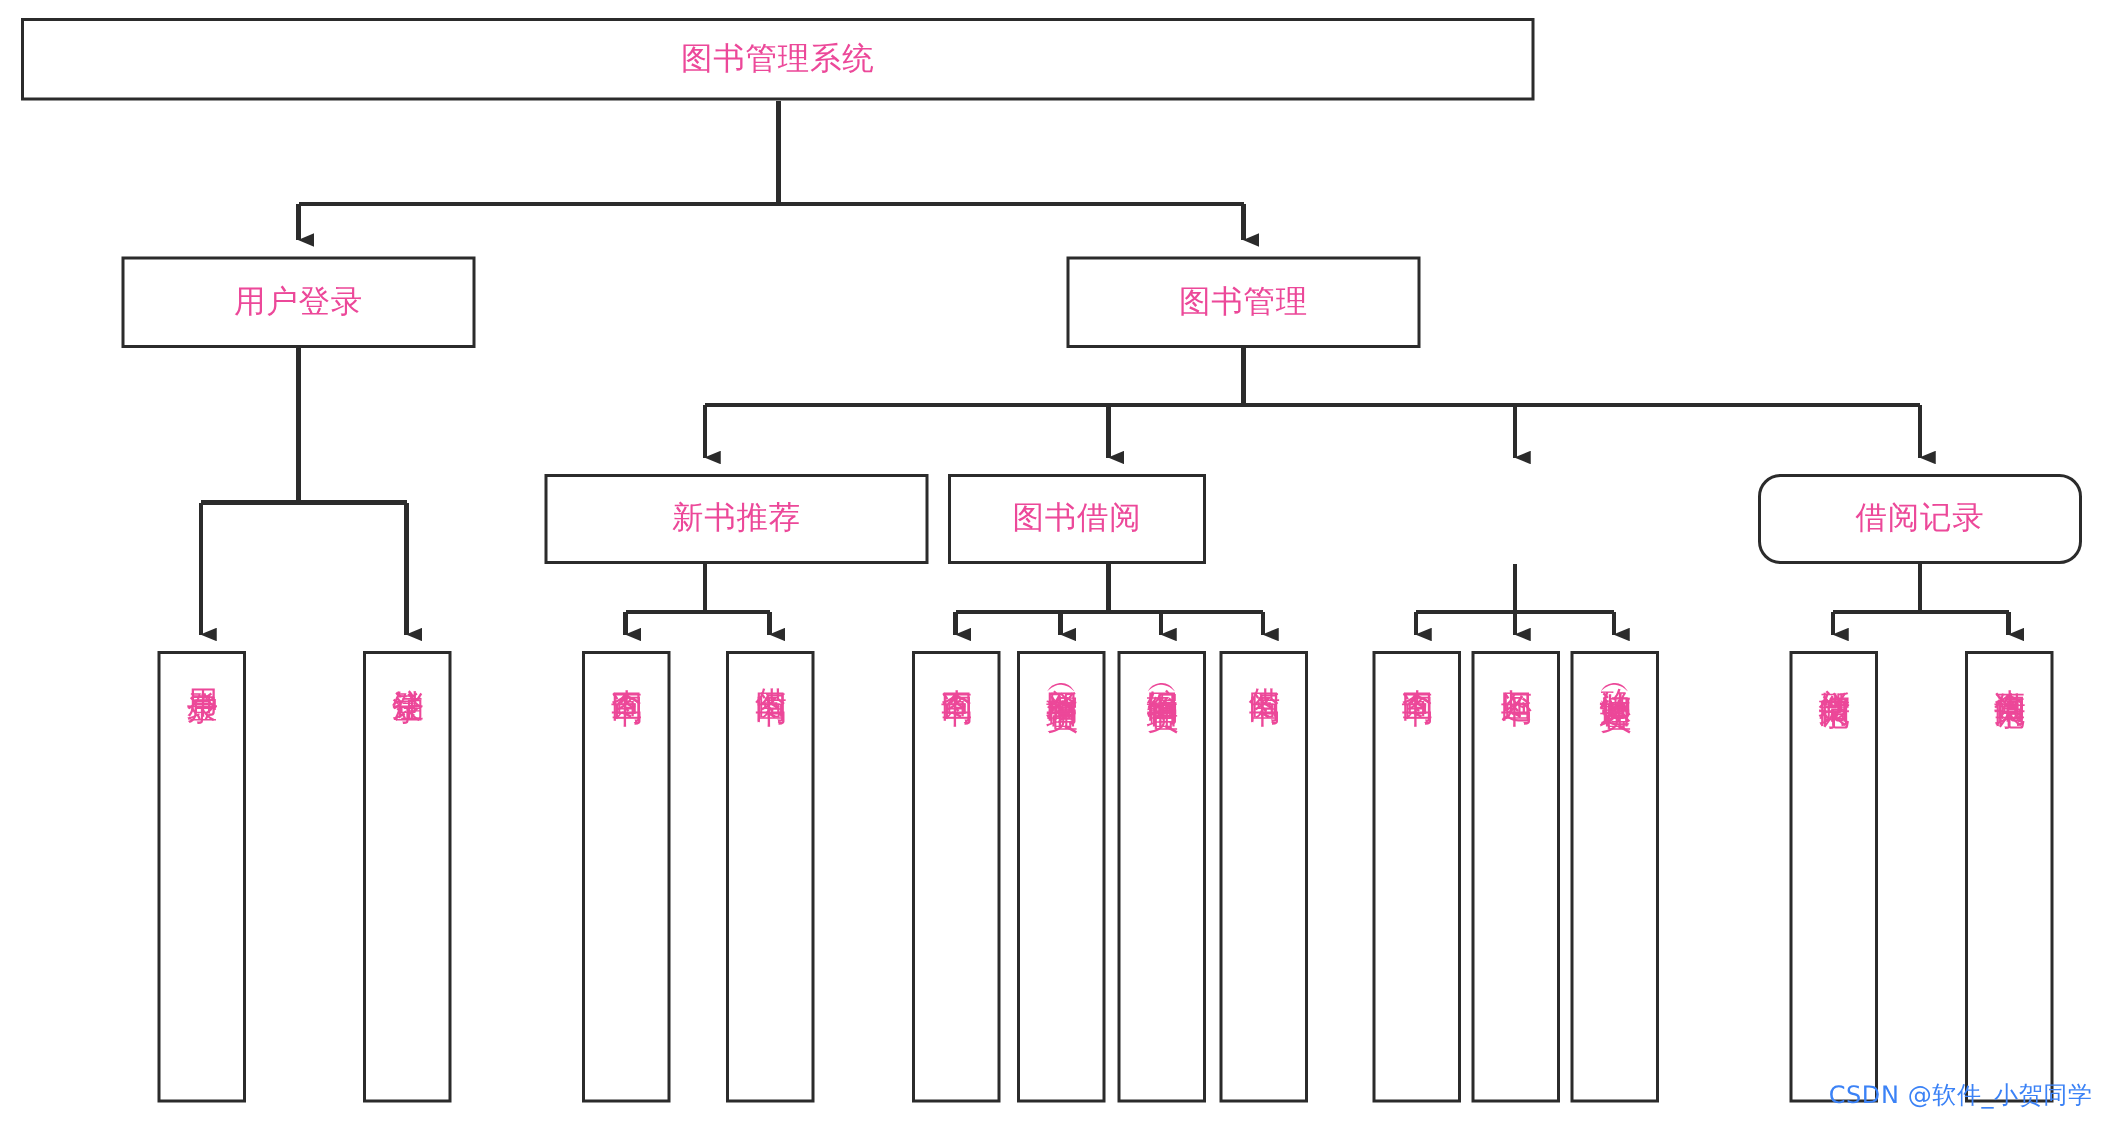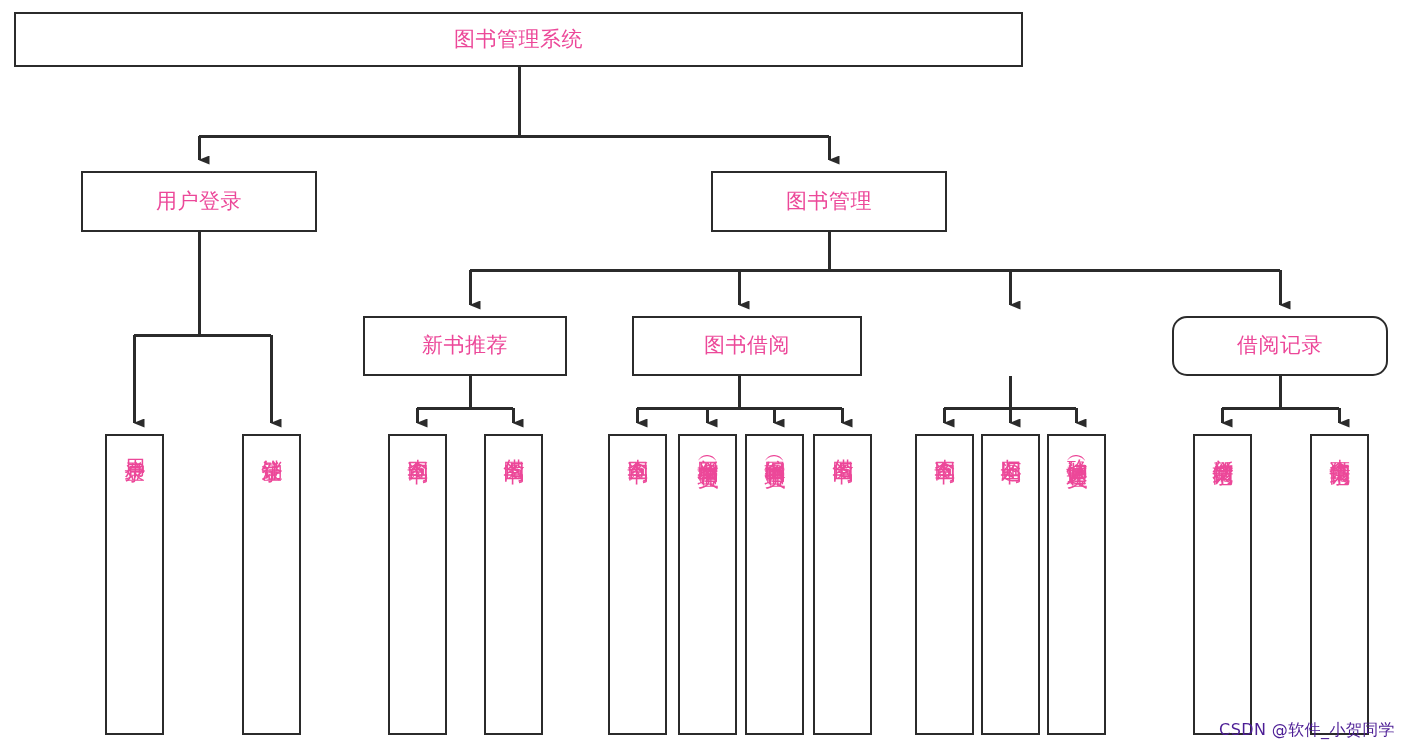--- a/index.html
+++ b/index.html
@@ -56,21 +56,21 @@
     font-size: 21px;
     letter-spacing: 1.5px;
     line-height: 1;
     margin: 0 auto;
   }
   #watermark {
     position: absolute;
     right: 10px;
     bottom: 6px;
     font-size: 16px;
-    color: #4c1d95;
+    color: #3b82f6;
     letter-spacing: 0.4px;
     white-space: nowrap;
     user-select: none;
   }
 </style>
 </head>
 <body>
 
 <div id="diagram-canvas">
 
@@ -128,24 +128,24 @@
     <span class="node-label">图书管理系统</span>
   </div>
 
   <div class="node horizontal" style="left:81px; top:171px; width:236px; height:61px;">
     <span class="node-label">用户登录</span>
   </div>
   <div class="node horizontal" style="left:711px; top:171px; width:236px; height:61px;">
     <span class="node-label">图书管理</span>
   </div>
 
-  <div class="node horizontal" style="left:363px; top:316px; width:204px; height:60px;">
+  <div class="node horizontal" style="left:363px; top:316px; width:256px; height:60px;">
     <span class="node-label">新书推荐</span>
   </div>
-  <div class="node horizontal" style="left:632px; top:316px; width:230px; height:60px;">
+  <div class="node horizontal" style="left:632px; top:316px; width:172px; height:60px;">
     <span class="node-label">图书借阅</span>
   </div>
   <div class="node horizontal" style="left:1172px; top:316px; width:216px; height:60px;border-radius:15px;">
     <span class="node-label">借阅记录</span>
   </div>
 
   <div class="node vertical" style="left:105px; top:434px; width:59px; height:301px;">
     <span class="node-label">用户登录</span>
   </div>
   <div class="node vertical" style="left:242px; top:434px; width:59px; height:301px;">

